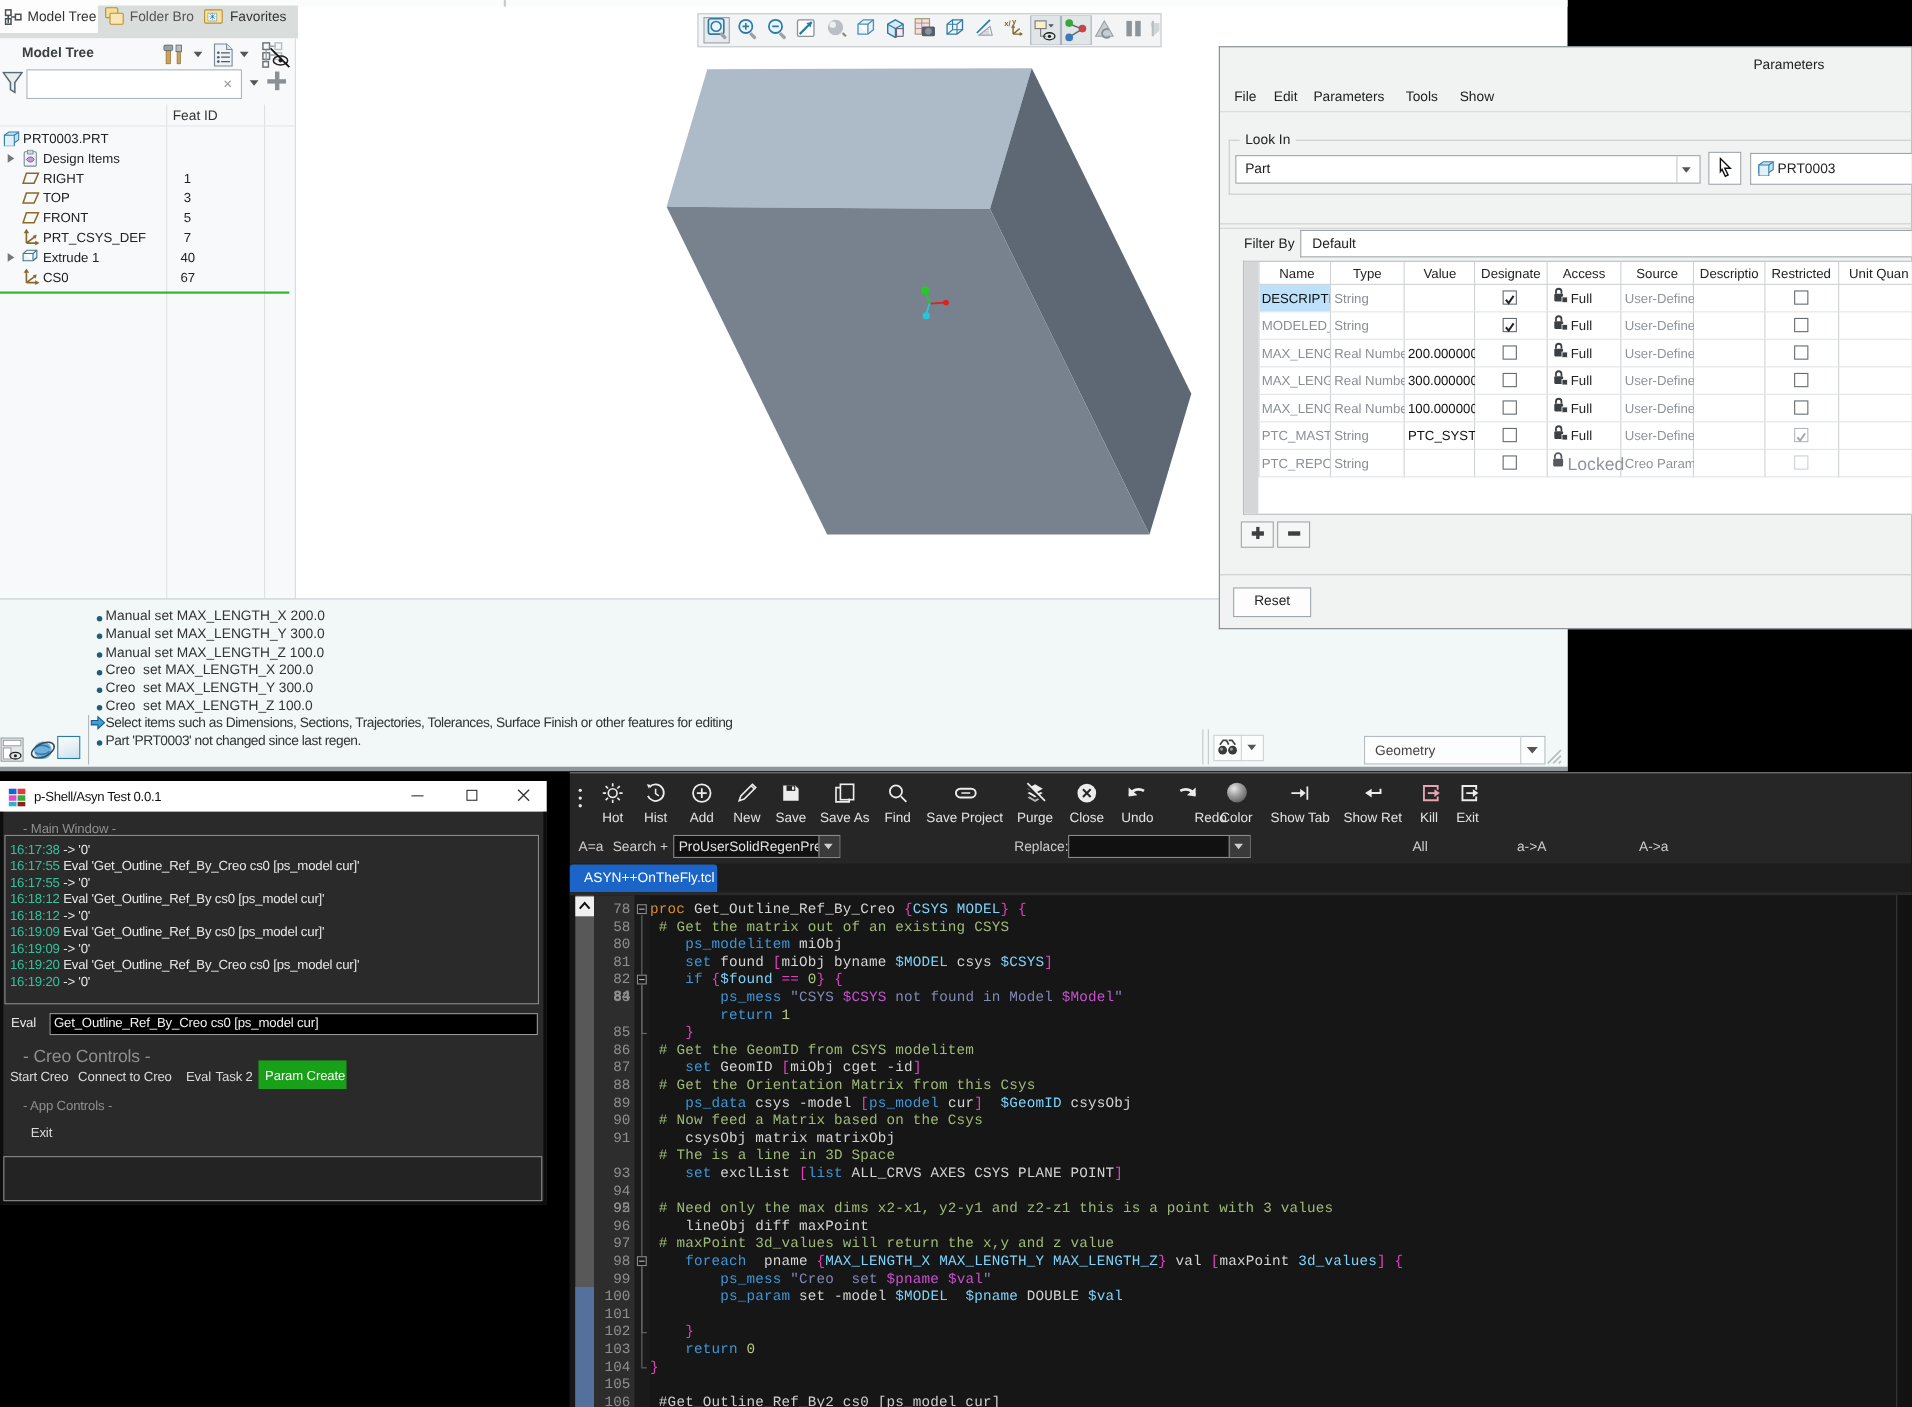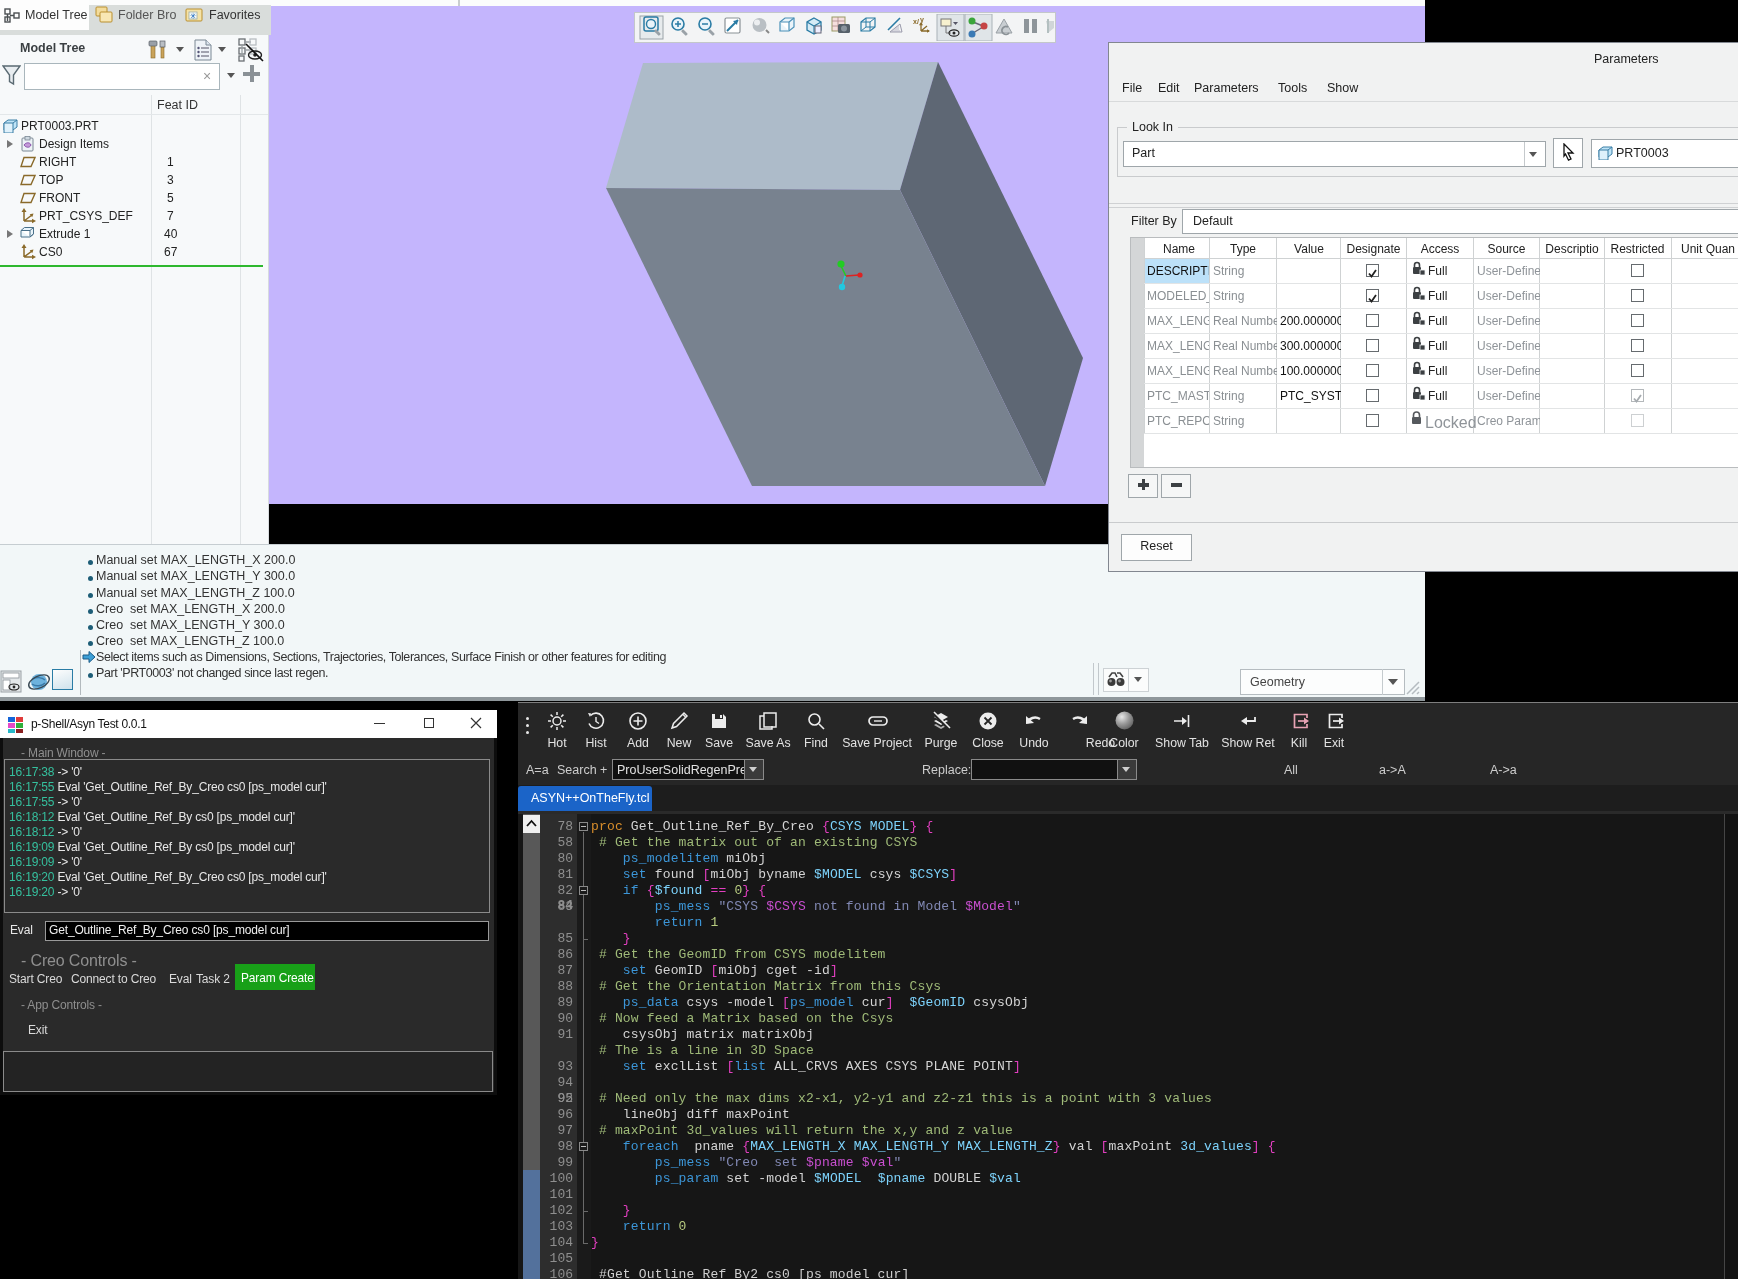--- a/index.html
+++ b/index.html
@@ -1,21 +1,21 @@
 <!DOCTYPE html>
 <html><head>
 <meta charset="utf-8">
 <style>
 * { margin:0; padding:0; box-sizing:border-box; }
 html,body { width:1738px; height:1279px; overflow:hidden; background:#000; font-family:"Liberation Sans",sans-serif; }
 .abs { position:absolute; }
 #stage { position:relative; width:1738px; height:1279px; overflow:hidden; }
 
 
-#creo { left:0; top:0; width:1425px; height:504px; background:#c4b5fd; }
+#creo { left:0; top:0; width:1425px; height:701px; background:#ffffff; }
 #topstrip { left:0; top:0; width:1425px; height:6px; background:#fbfcfc; }
 #tabbar { left:0; top:5px; width:271px; height:30px; background:#d9dddb; }
 .tab { position:absolute; top:0; height:30px; font-size:12.5px; color:#333; }
 #tab1 { left:0; width:89px; background:#fdfdfd; }
 #treepanel { left:0; top:35px; width:268px; height:509px; background:#f7f9fa; }
 #msgarea { left:0; top:544px; width:1425px; height:153px; background:#f2f7f8; border-top:1px solid #c6cdd1; }
 #creobot { left:0; top:697px; width:1425px; height:4px; background:#8f979b; }
 
 
 .trow { position:absolute; left:0; height:18px; font-size:12px; color:#222; white-space:nowrap; }

